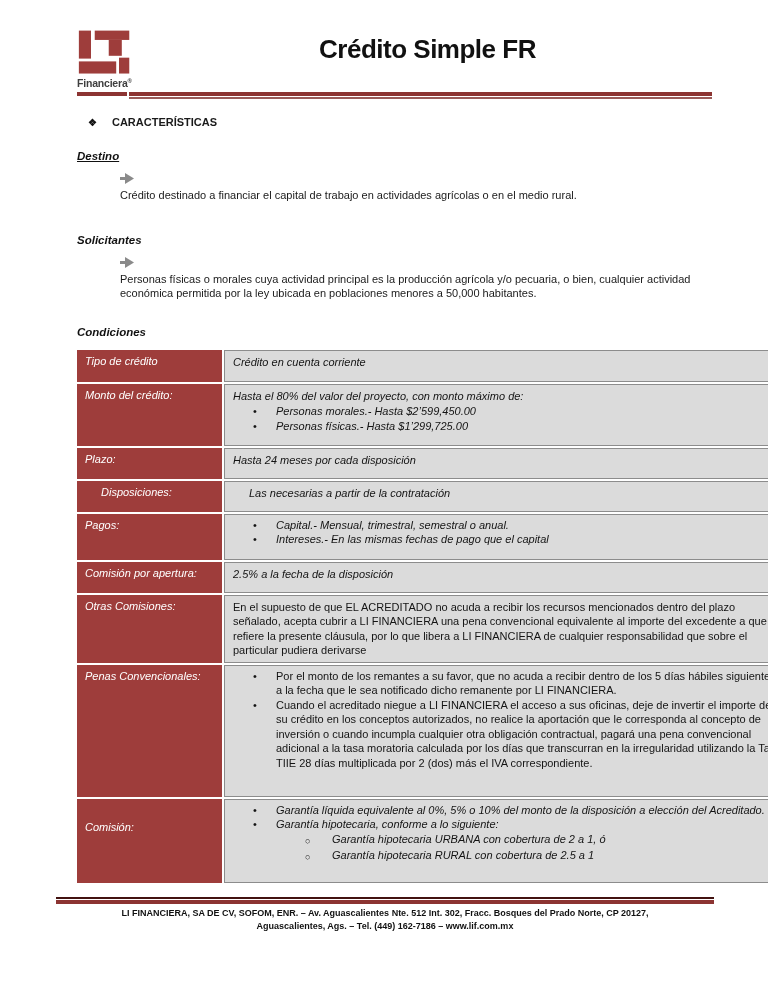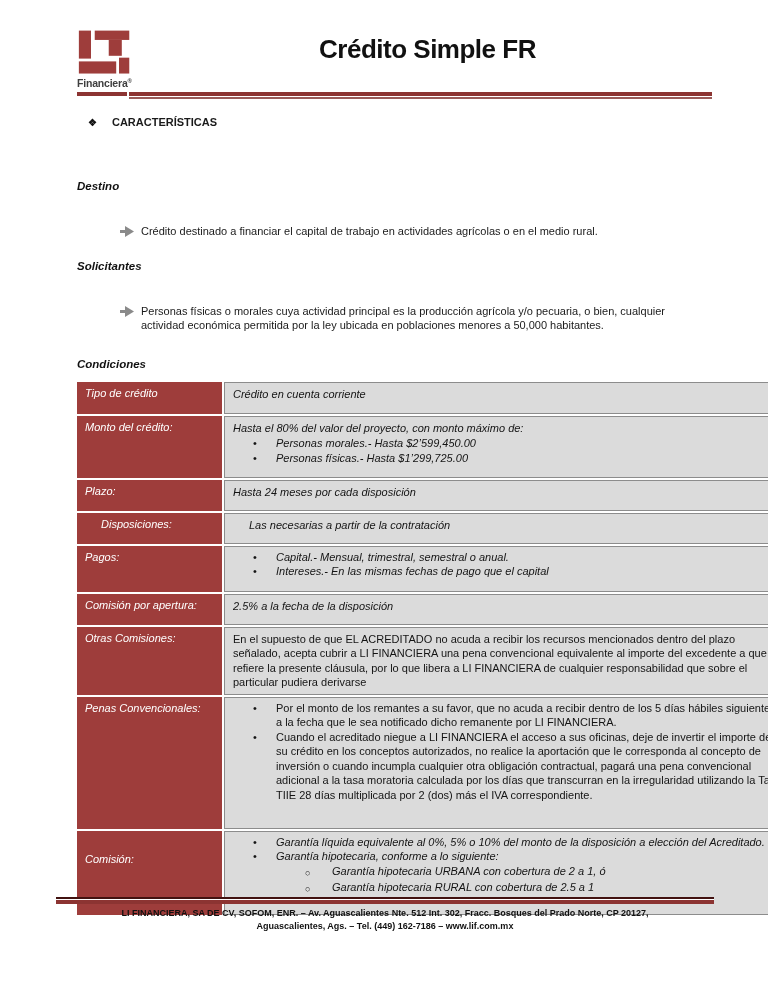--- a/index.html
+++ b/index.html
@@ -16,24 +16,24 @@
   .page-title{position:absolute;left:143px;right:56px;top:34px;text-align:center;
               font-size:26px;font-weight:bold;color:#111;letter-spacing:-0.5px;}
   .top-rule{position:absolute;left:129px;right:56px;top:92px;height:1px;
             border-top:4px solid #8C3432;border-bottom:2px solid #9A5B59;background:#fff;}
 
   
   .content{position:absolute;left:77px;right:56px;top:116px;}
   .char-heading{display:flex;align-items:baseline;margin-left:11px;font-weight:bold;font-size:11px;}
   .char-heading .diamond{font-size:10px;margin-right:15px;color:#111;}
   .sec-heading{font-weight:bold;font-style:italic;font-size:11.5px;color:#111;}
-  .h-destino{margin-top:52px;}
-  .h-solicitantes{margin-top:19px;}
+  .h-destino{margin-top:22px;text-decoration:underline;}
+  .h-solicitantes{margin-top:32px;}
   .h-condiciones{margin-top:25px;}
-  .hbullet{display:flex;margin-top:32px;margin-left:43px;font-size:11px;line-height:14.5px;}
+  .hbullet{display:flex;margin-top:9px;margin-left:43px;font-size:11px;line-height:14.5px;flex-direction:column;}
   .hbullet .arrow{flex:none;width:21px;padding-top:2px;}
   .hbullet .htxt{flex:1;padding-right:6px;}
 
   
   .ctable{margin-top:12px;width:714px;}
   .trow{display:grid;grid-template-columns:145px 1fr;column-gap:2px;margin-bottom:2px;}
   .tlabel{background:#9E3D3B;color:#fff;font-style:italic;font-size:11px;
           padding:5px 8px;box-sizing:border-box;}
   .tcontent{background:#DBDBDB;border:1px solid #8C8C8C;font-size:11px;line-height:14.5px;
             padding:3px 8px;box-sizing:border-box;color:#141414;}

